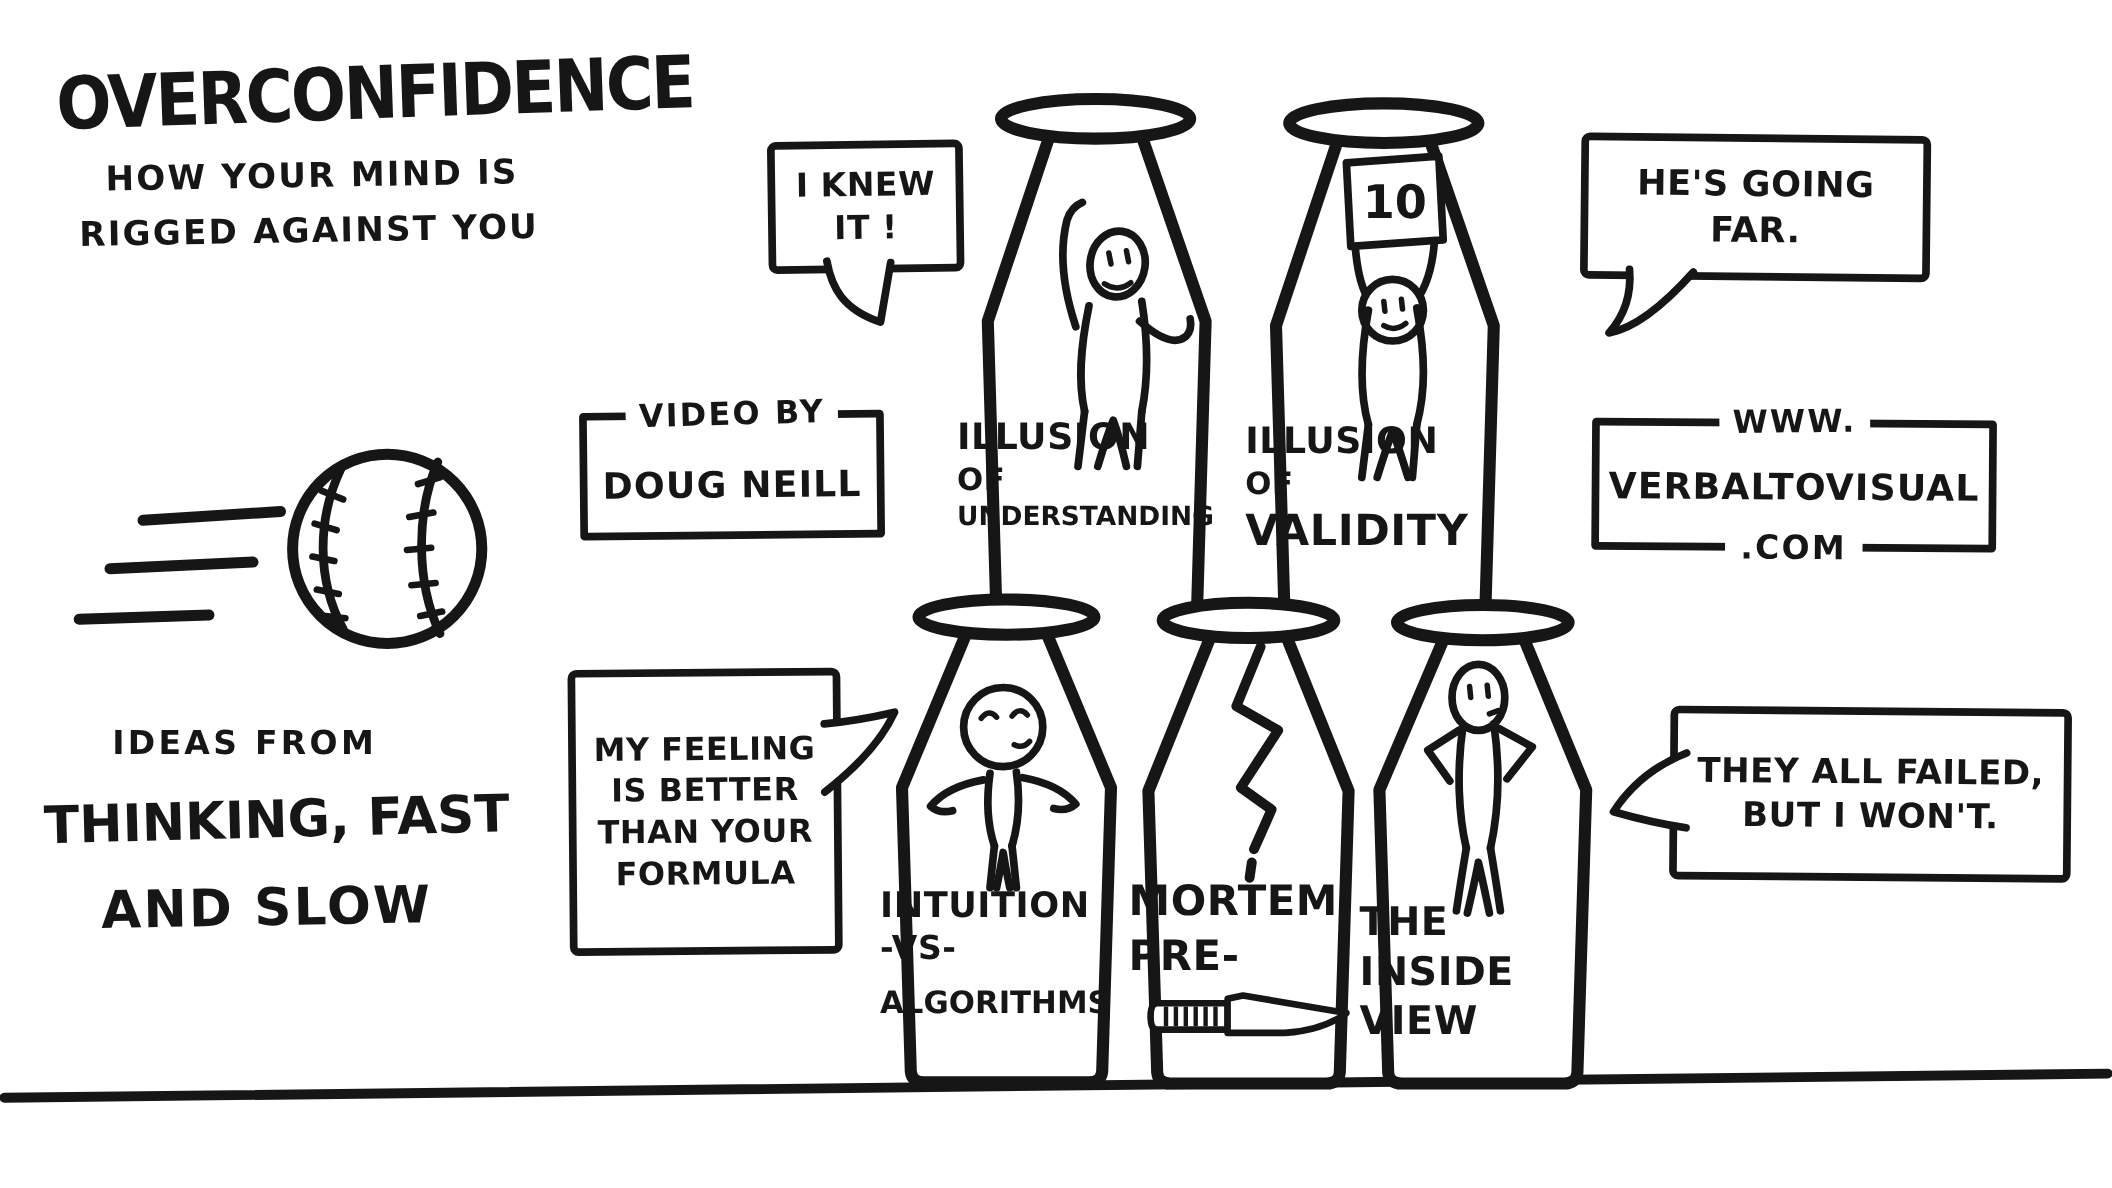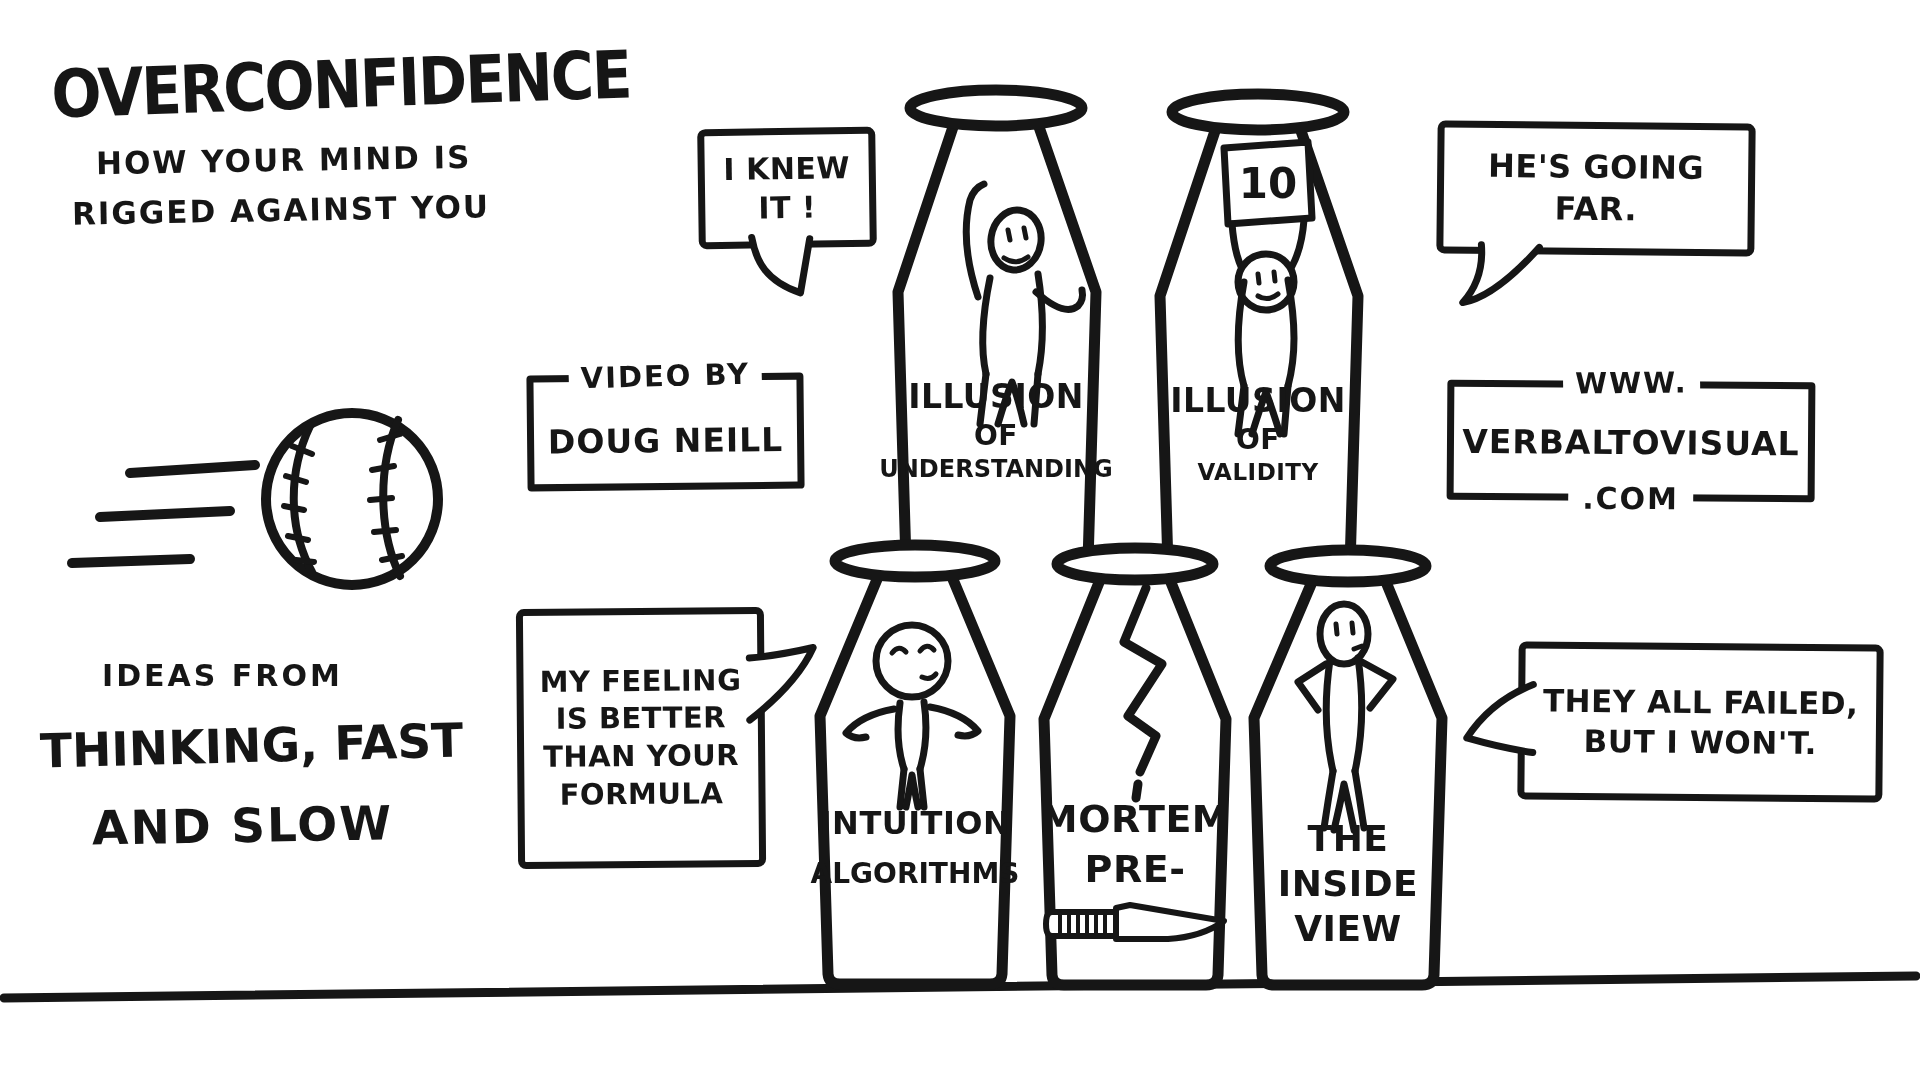--- a/index.html
+++ b/index.html
@@ -34,21 +34,21 @@
   .ts{fill:none;stroke:#161616;stroke-width:7;stroke-linecap:round;stroke-linejoin:round;}
 
   .labelbox{position:absolute;border:7px solid #161616;border-radius:4px;background:#fff;z-index:6;}
   .boxtop{position:absolute;top:-22px;left:50%;transform:translateX(-50%) rotate(-1deg);background:#fff;
           padding:0 12px;font-weight:700;font-size:29px;white-space:nowrap;letter-spacing:2px;}
   .boxmain{position:absolute;left:50%;font-weight:700;white-space:nowrap;letter-spacing:1px;}
   .boxbottom{position:absolute;bottom:-22px;left:50%;transform:translateX(-50%);background:#fff;
           padding:0 14px;font-weight:700;font-size:30px;white-space:nowrap;letter-spacing:2px;text-align:center;}
 
   .bottle{position:absolute;}
-  .blabel{position:absolute;left:0;right:0;text-align:center;font-weight:700;line-height:1.28;
+  .blabel{position:absolute;left:0;right:0;text-align:left;font-weight:700;line-height:1.28;
           letter-spacing:0.5px;z-index:4;}
   .sign-text{font-family:"DejaVu Sans",sans-serif;font-weight:700;font-size:42px;fill:#161616;}
 
   .bookline{position:absolute;font-weight:700;white-space:nowrap;}
 </style>
 </head>
 <body>
 
 <div class="canvas">
 
@@ -133,21 +133,21 @@
         <path class="fig" d="M112 196 C 104 240, 104 272, 112 300"></path>
         <path class="fig" d="M156 194 C 164 238, 164 270, 156 300"></path>
         <path class="fig" d="M112 300 L106 348"></path>
           <path class="fig" d="M156 300 L152 348"></path>
         <path class="fig" d="M120 348 Q 128 322 134 306 Q 140 322 148 348"></path>
       </g>
     </svg>
     <div class="blabel" style="top:294px">
       <div style="font-size:33px">ILLUSION</div>
       <div style="font-size:28px">OF</div>
-      <div style="font-size:23px">VALIDITY</div>
+      <div style="font-size:39px">VALIDITY</div>
     </div>
   </div>
 
   <div class="bottle" style="left:800px;top:541px;width:230px;height:452px;z-index:3">
     <svg style="left:0;top:0;width:230px;height:452px" viewBox="0 0 230 452">
       <path class="fw" d="M78 36 L20 175 L28 443 L202 443 L210 175 L152 36 Z"></path>
       <path class="ol" d="M78 36 L20 175 L28 433 Q29 443 40 443 L190 443 Q201 443 202 433 L210 175 L152 36"></path>
       <ellipse class="lip" cx="115" cy="20" rx="80" ry="16"></ellipse>
       <g>
         <circle class="figf" cx="112" cy="120" r="36"></circle>
@@ -158,20 +158,21 @@
         <path class="fig" d="M130 166 C 152 170, 168 178, 178 190 Q 170 197 158 194"></path>
         <path class="fig" d="M100 162 C 96 190, 98 210, 104 228"></path>
         <path class="fig" d="M124 161 C 128 188, 126 208, 120 228"></path>
         <path class="fig" d="M104 228 L100 266"></path>
           <path class="fig" d="M120 228 L124 266"></path>
         <path class="fig" d="M106 266 Q 110 246 112 234 Q 114 247 118 266"></path>
       </g>
     </svg>
     <div class="blabel" style="top:262px">
       <div style="font-size:32px">INTUITION</div>
+      <div style="font-size:30px">-VS-</div>
       <div style="font-size:28px;margin-top:12px;letter-spacing:0">ALGORITHMS</div>
     </div>
   </div>
 
   <div class="bottle" style="left:1026px;top:544px;width:218px;height:450px;z-index:3">
     <svg style="left:0;top:0;width:218px;height:450px" viewBox="0 0 218 450">
       <path class="fw" d="M74 36 L18 175 L26 441 L192 441 L200 175 L144 36 Z"></path>
       <path class="ol" d="M74 36 L18 175 L26 431 Q27 441 38 441 L180 441 Q191 441 192 431 L200 175 L144 36"></path>
       <ellipse class="lip" cx="109" cy="20" rx="78" ry="16"></ellipse>
       <path class="fig" style="stroke-width:9" d="M120 44 L98 98 L136 120 L102 172 L130 192 L114 228"></path>

